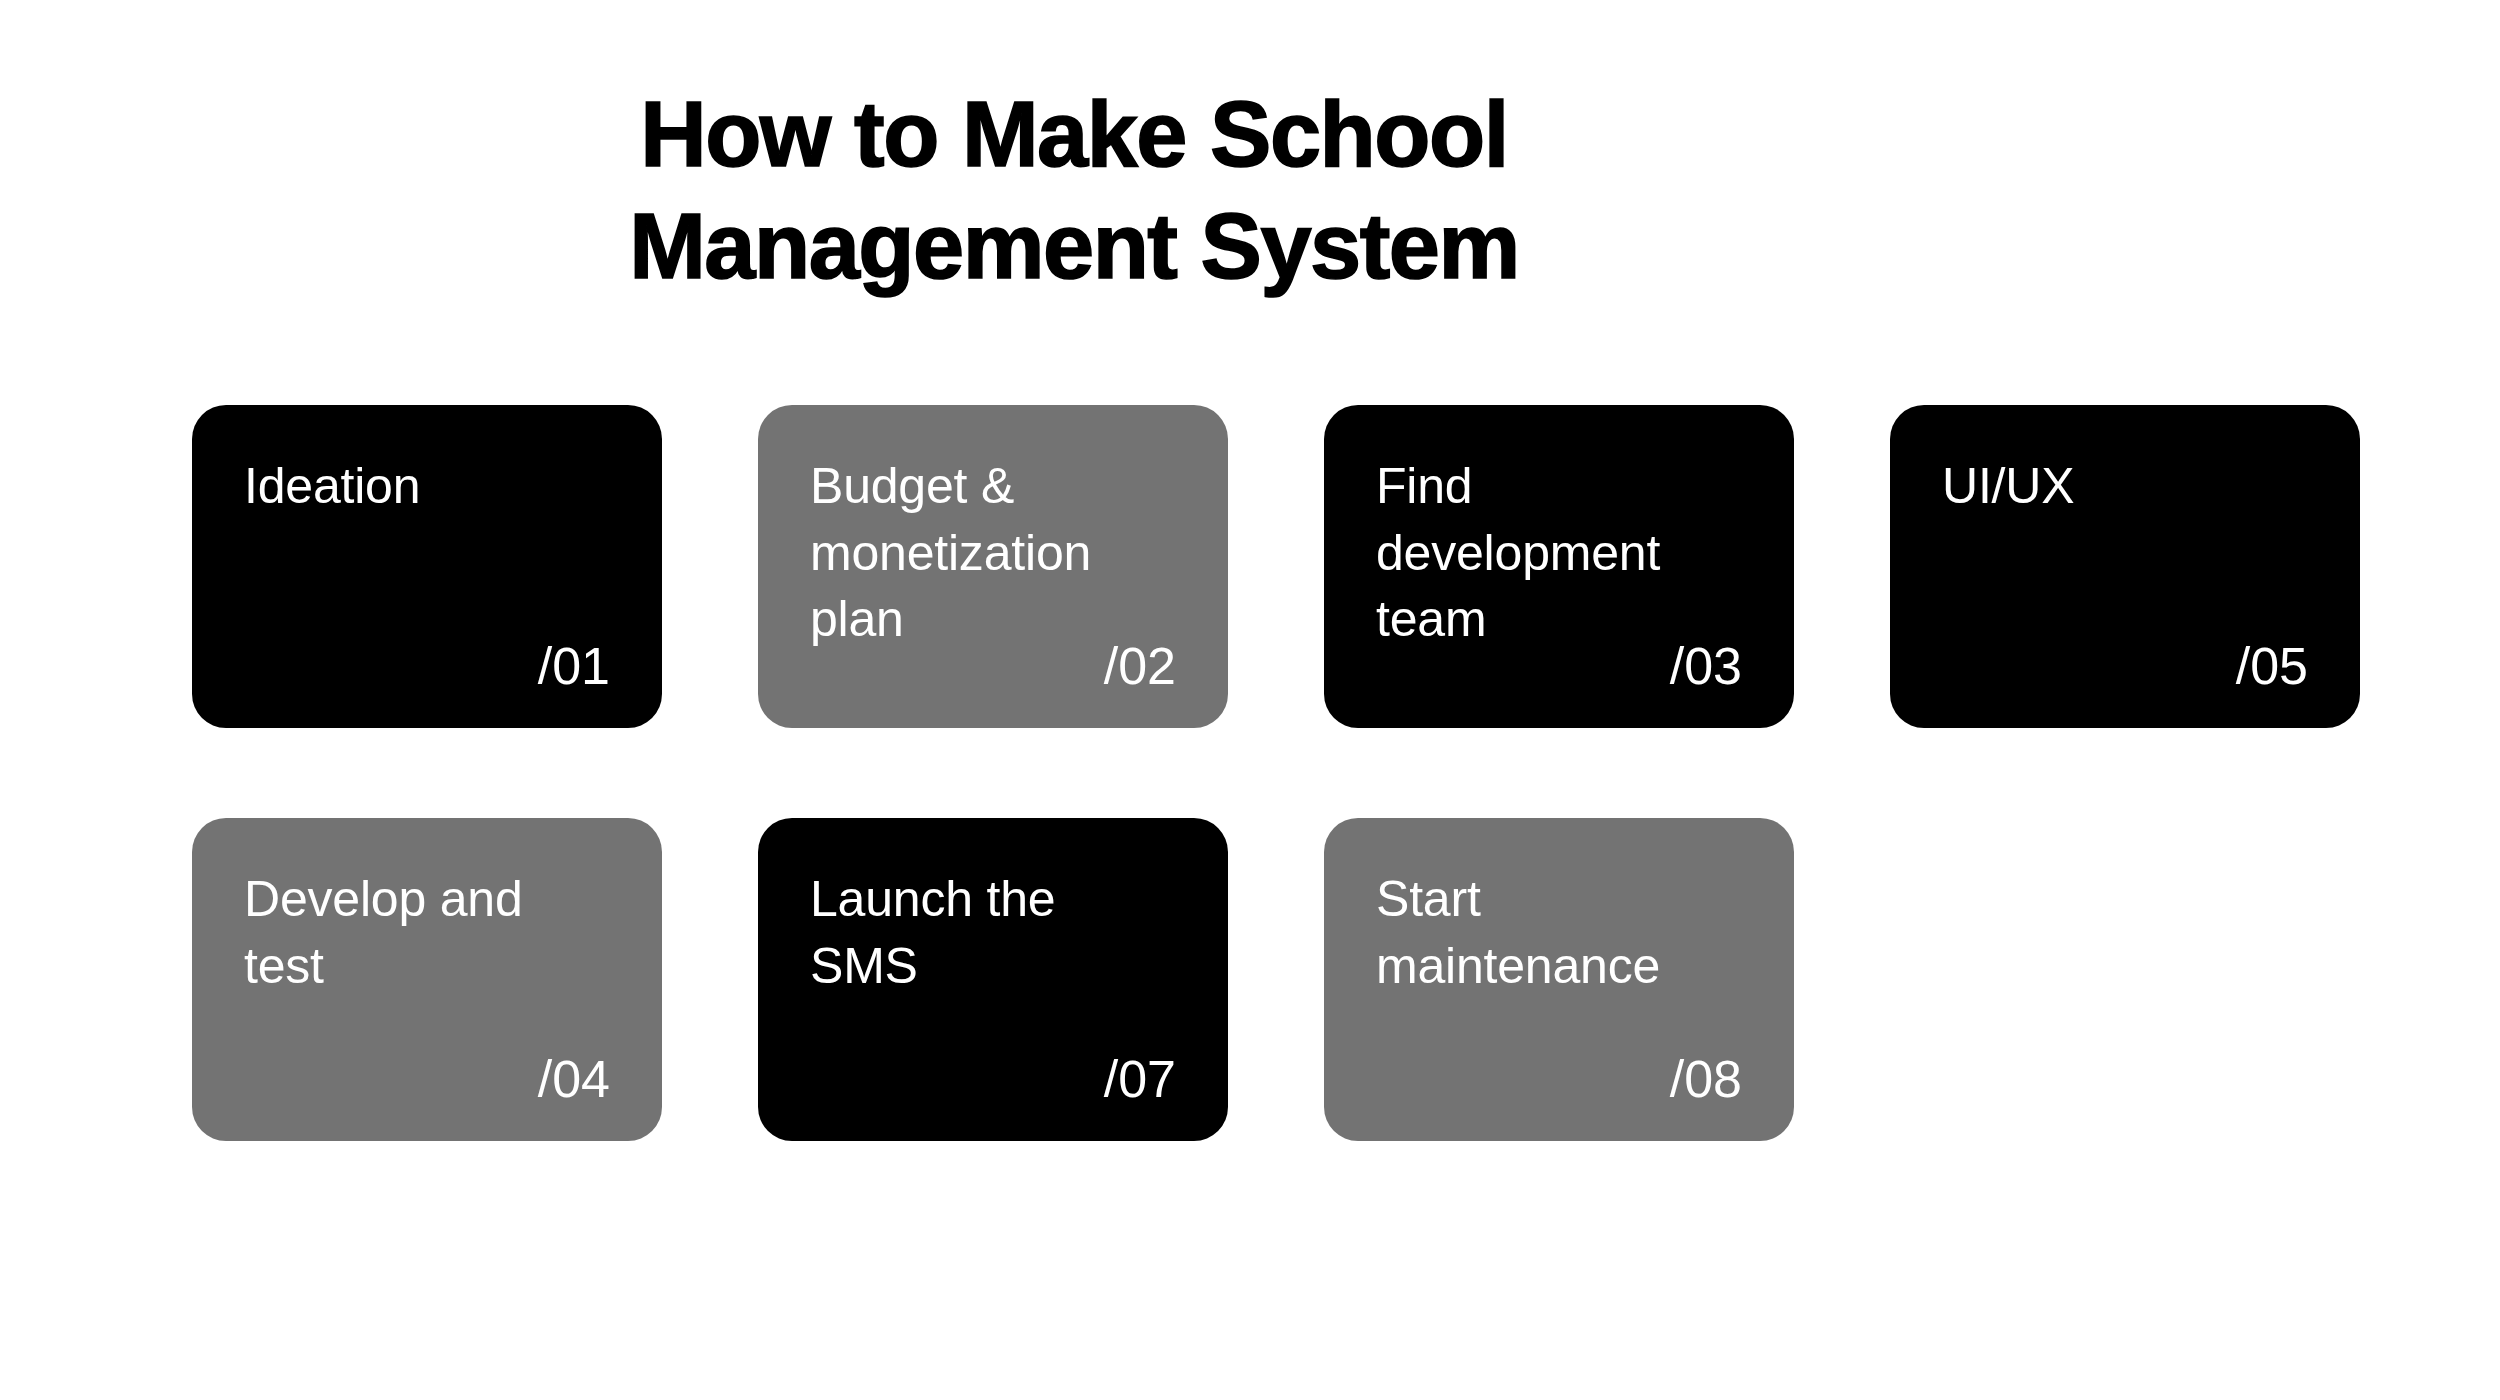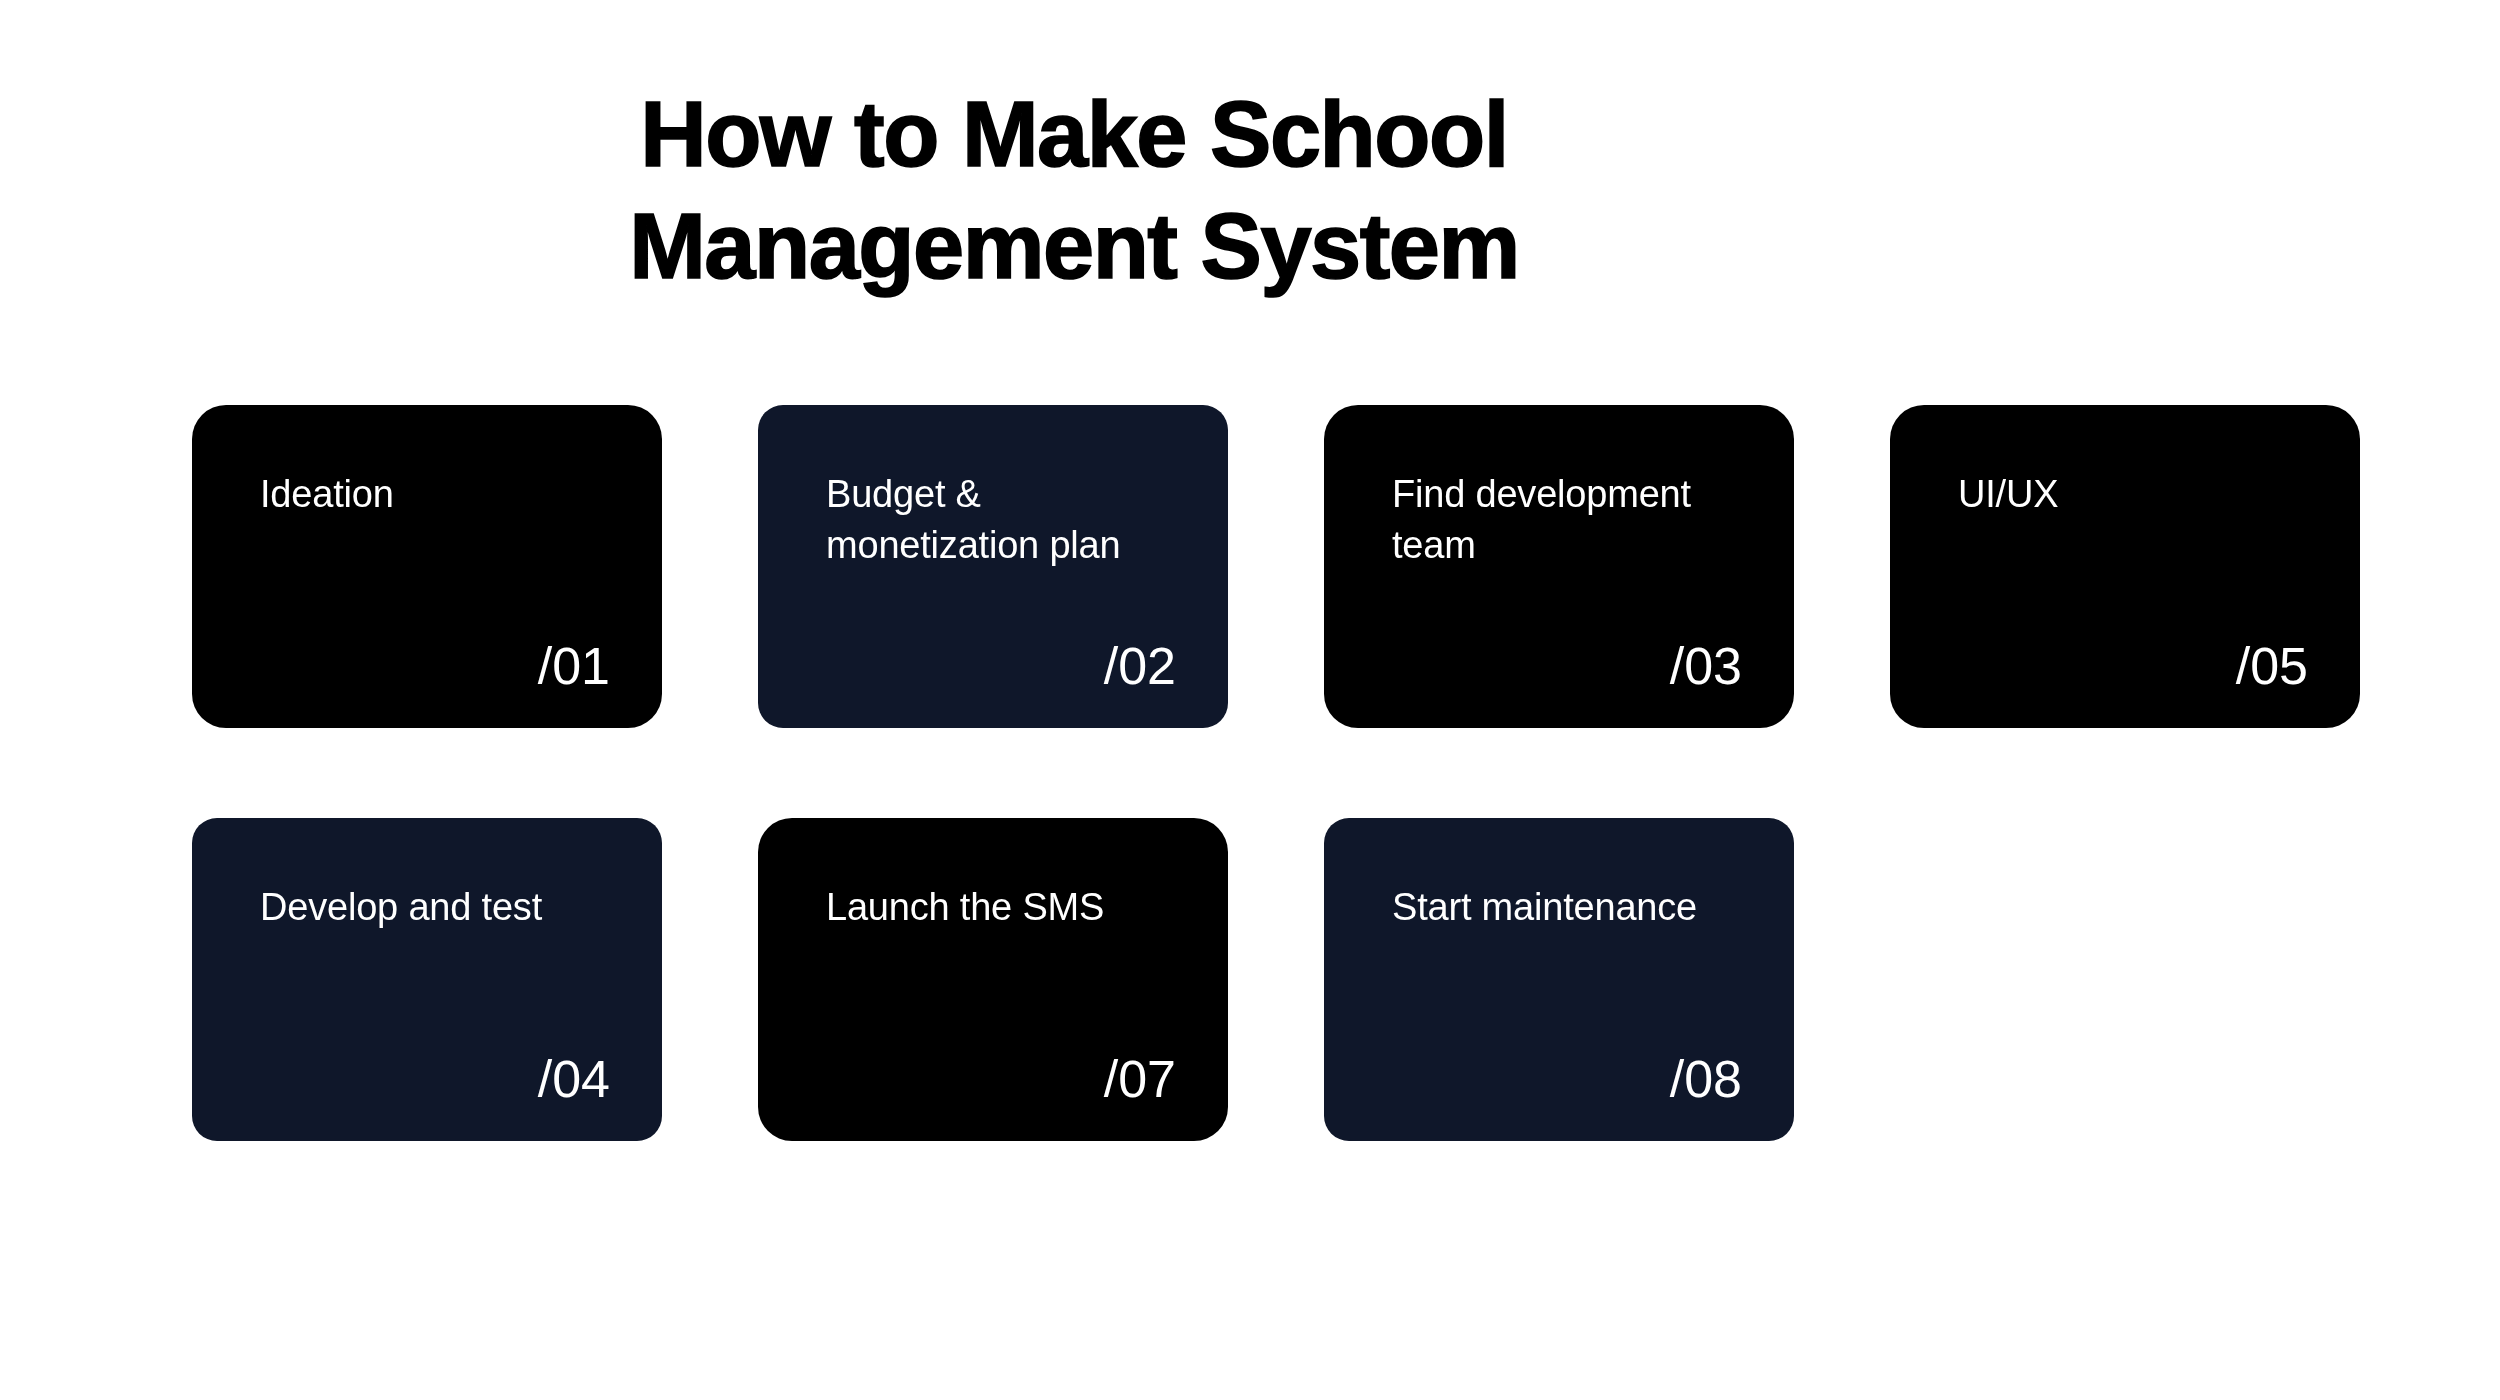--- a/index.html
+++ b/index.html
@@ -56,30 +56,30 @@
   }
 
   .card {
     position: relative;
     border-radius: 34px;
     box-sizing: border-box;
     padding: 48px 52px 40px 52px;
     overflow: hidden;
   }
   .card.dark  { background: #000000; }
-  .card.blue  { background: #0f172a; border-radius: 25px; }
+  .card.blue  { background: #737373; }
 
   .card-label {
     font-family: "Liberation Sans", "DejaVu Sans", sans-serif;
-    font-size: 38px;
+    font-size: 50px;
     font-weight: 400;
     line-height: 1.33;
     letter-spacing: -0.2px;
     color: #ffffff;
-    margin: 16px;
+    margin: 0;
     max-width: 330px;
     word-wrap: break-word;
   }
 
   .card-number {
     position: absolute;
     right: 52px;
     bottom: 36px;
     font-family: "Liberation Sans", "DejaVu Sans", sans-serif;
     font-size: 52px;

